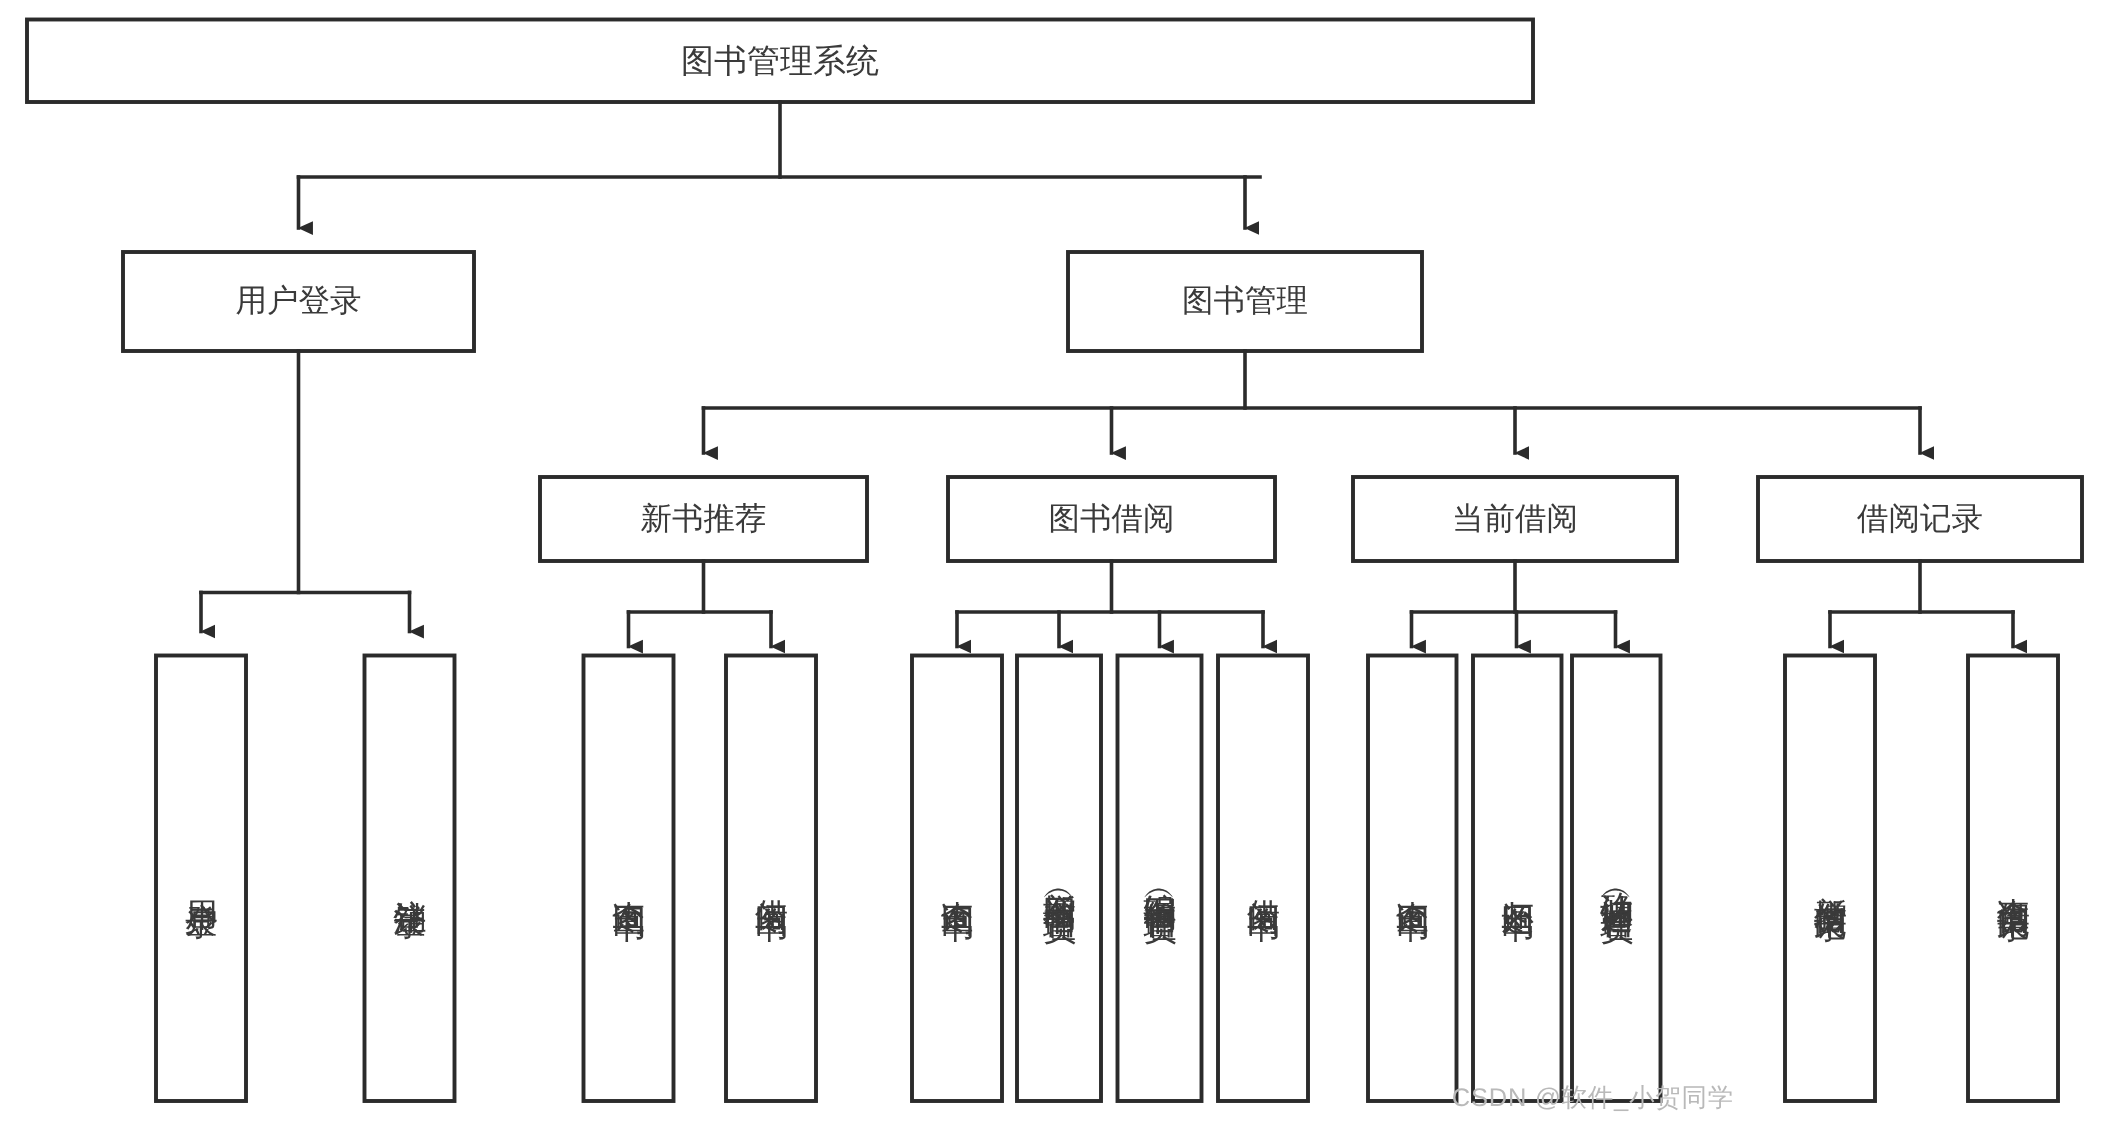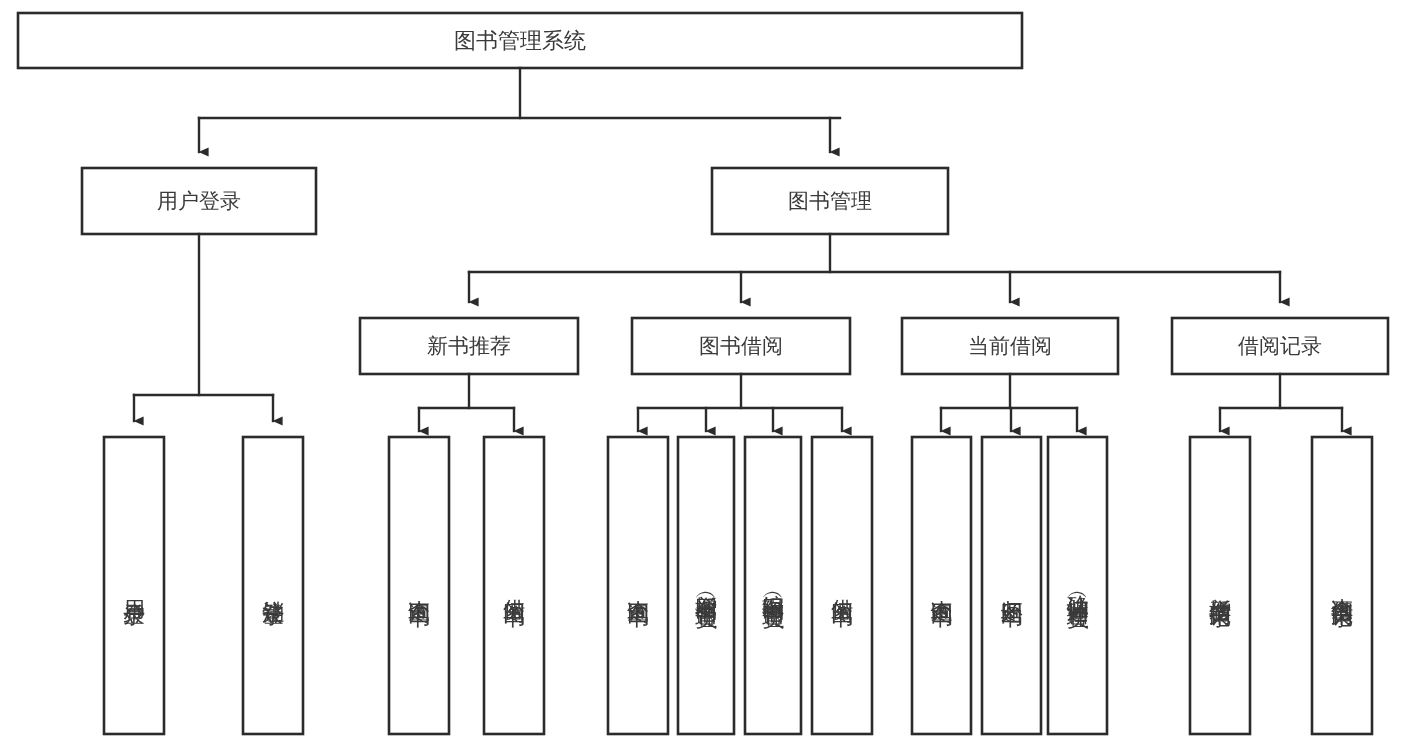--- a/index.html
+++ b/index.html
@@ -229,13 +229,14 @@
   <div class="leaf-label-wrap" style="left:1048px; top:437px; width:59px; height:297px;">
       <span class="leaf-label">确认归还（管理员）</span>
     </div>
   <div class="leaf-label-wrap" style="left:1190px; top:437px; width:60px; height:297px;">
       <span class="leaf-label">新增借阅记录</span>
     </div>
   <div class="leaf-label-wrap" style="left:1312px; top:437px; width:60px; height:297px;">
       <span class="leaf-label">查询借阅记录</span>
     </div>
 
+  <div id="watermark">CSDN @软件_小贺同学</div>
 </div>
 
 </body></html>

